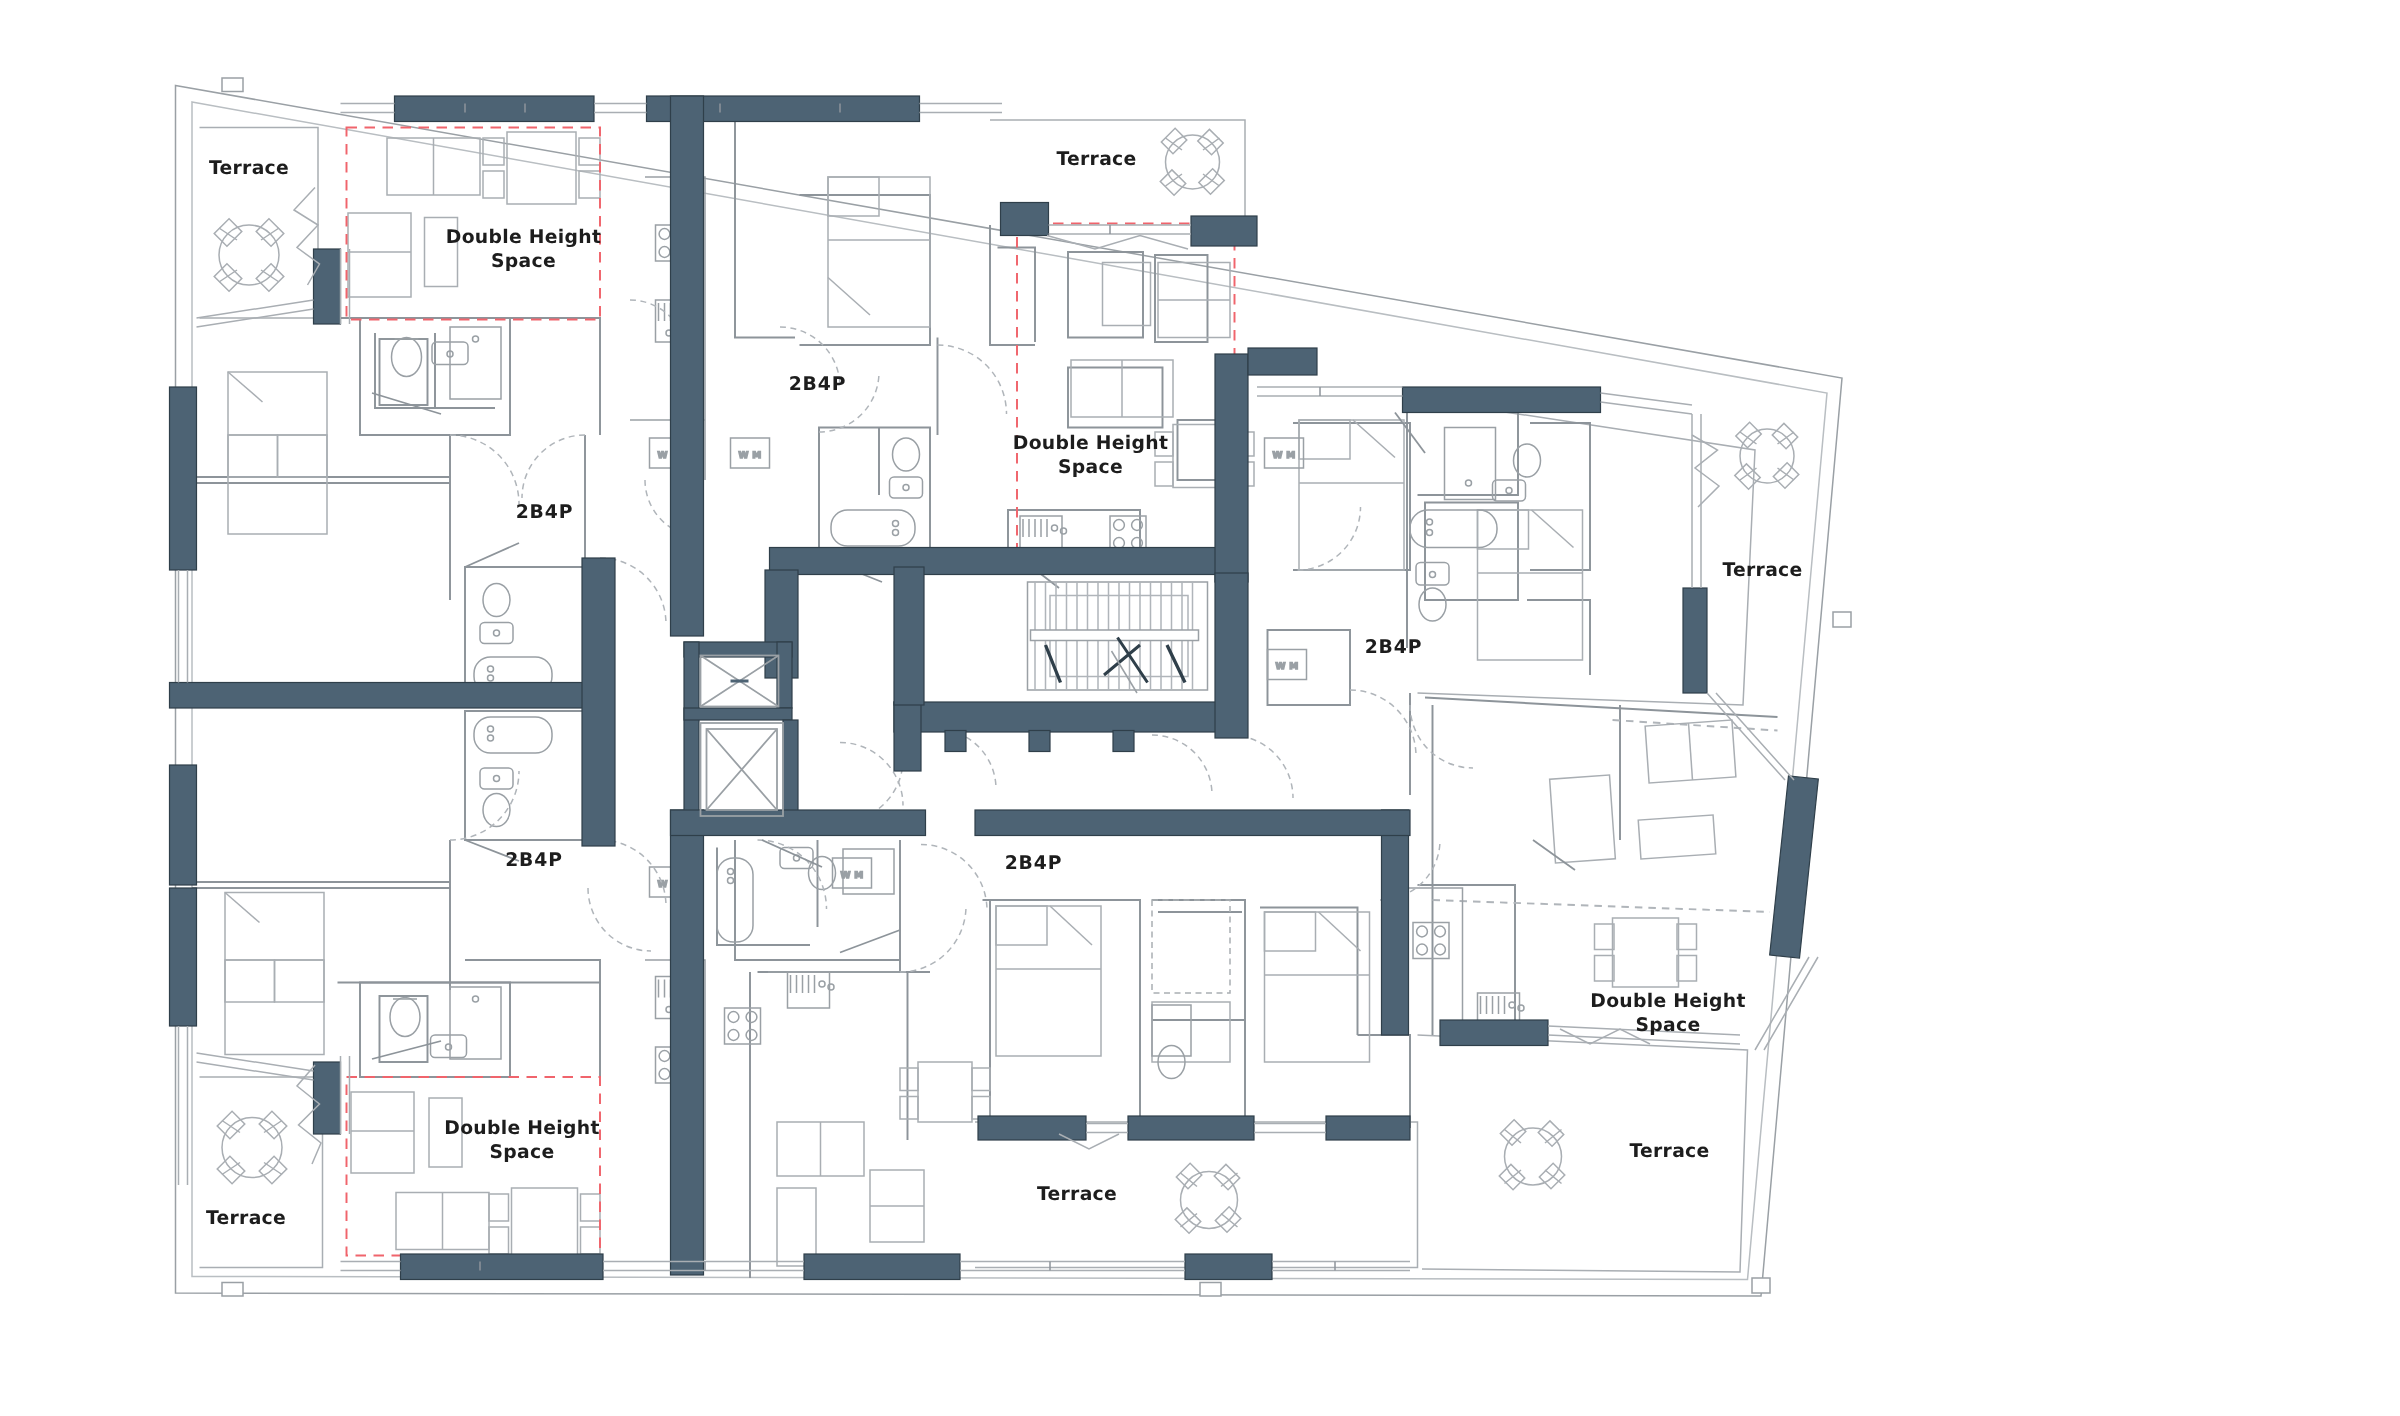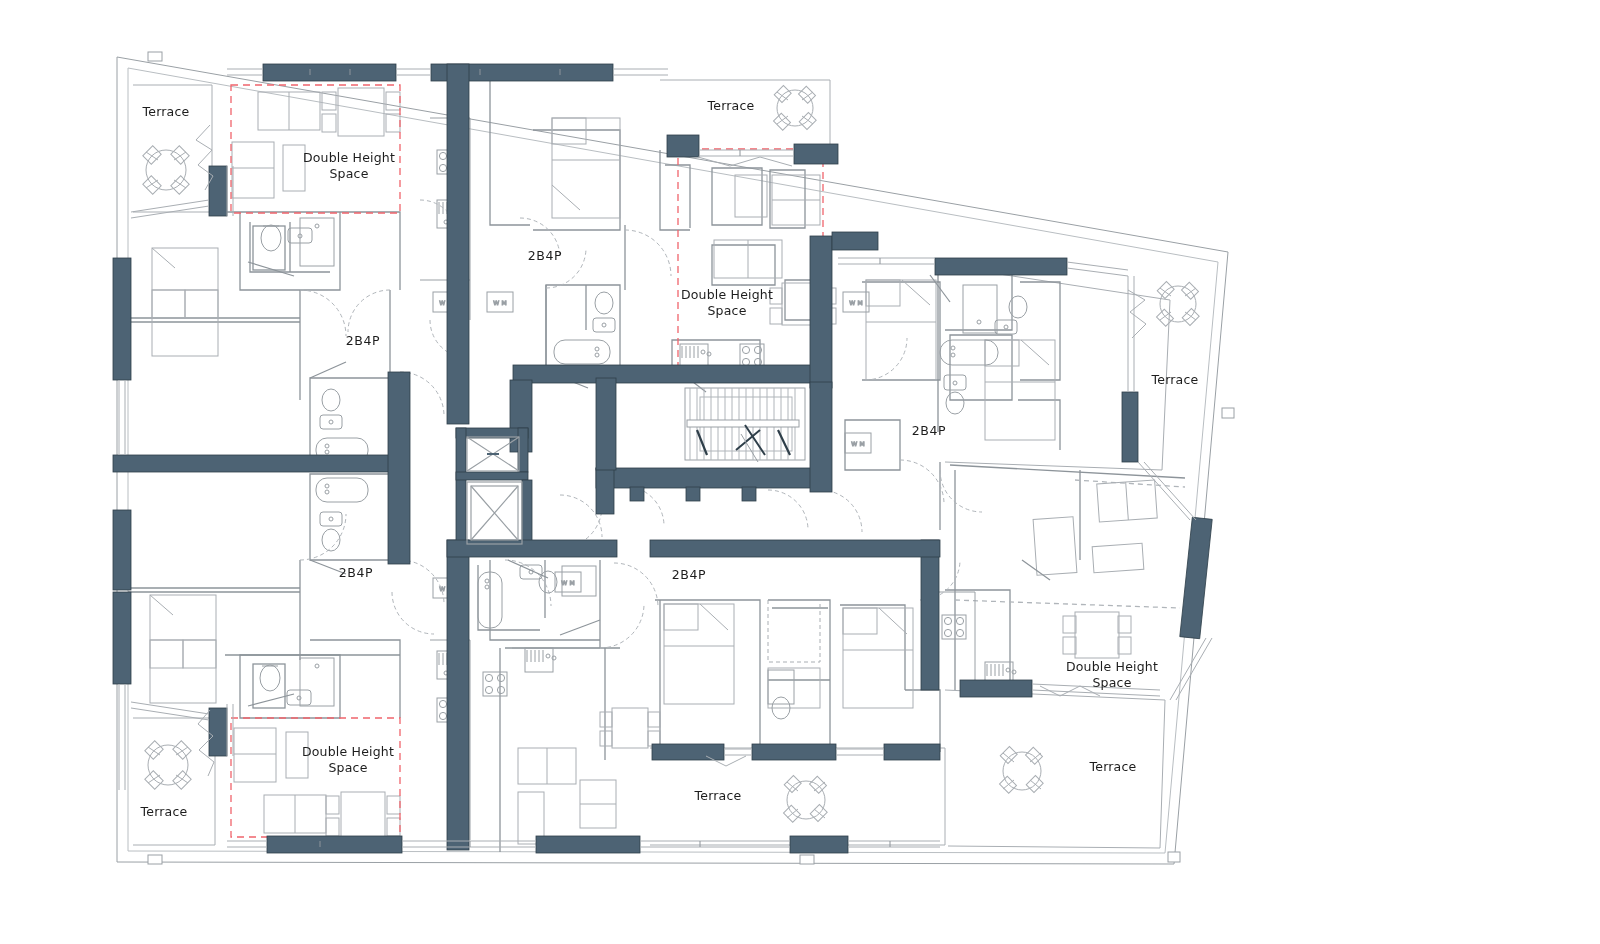--- a/index.html
+++ b/index.html
@@ -1,19 +1,19 @@
 <!DOCTYPE html>
 <html><head>
 <meta charset="utf-8">
 <title>Floor Plan</title>
 <style>
   html,body{margin:0;padding:0;background:#ffffff;}
   body{width:1600px;height:944px;overflow:hidden;
        font-family:"DejaVu Sans","Liberation Sans",sans-serif;}
-  #plan{position:relative;width:1600px;height:944px;background:#fff;}
+  #plan{position:relative;width:1600px;height:944px;background:#fff;font-weight:bold;}
   svg{display:block;}
   .lbl{font-family:"DejaVu Sans","Liberation Sans",sans-serif;
        font-size:12.5px;fill:#1d1d1d;text-anchor:middle;letter-spacing:0.2px;}
   .lbl-unit{font-family:"DejaVu Sans","Liberation Sans",sans-serif;
        font-size:12.5px;fill:#1d1d1d;text-anchor:middle;letter-spacing:0.6px;}
 </style>
 </head>
 <body>
 
 <div id="plan">

